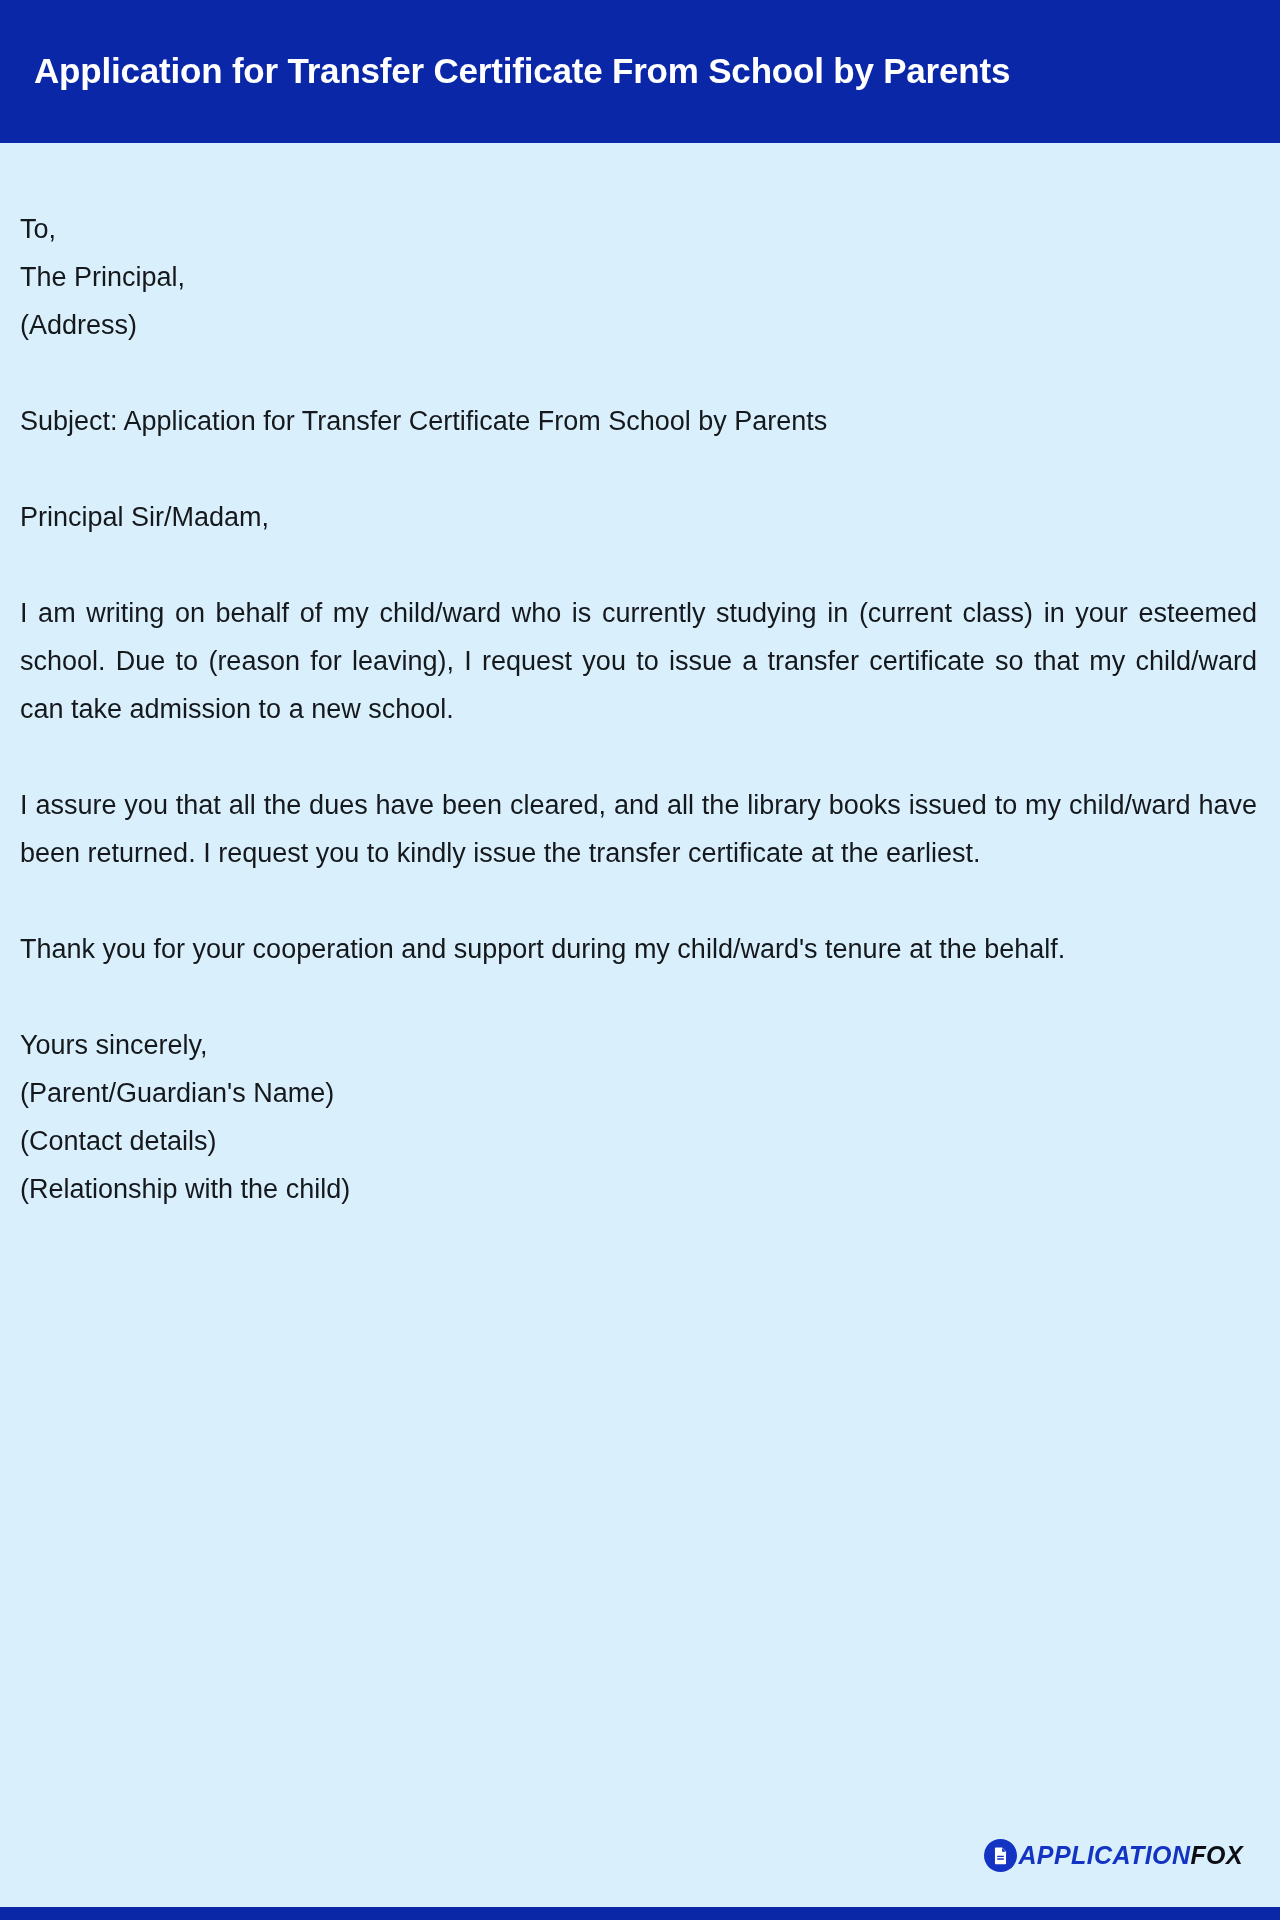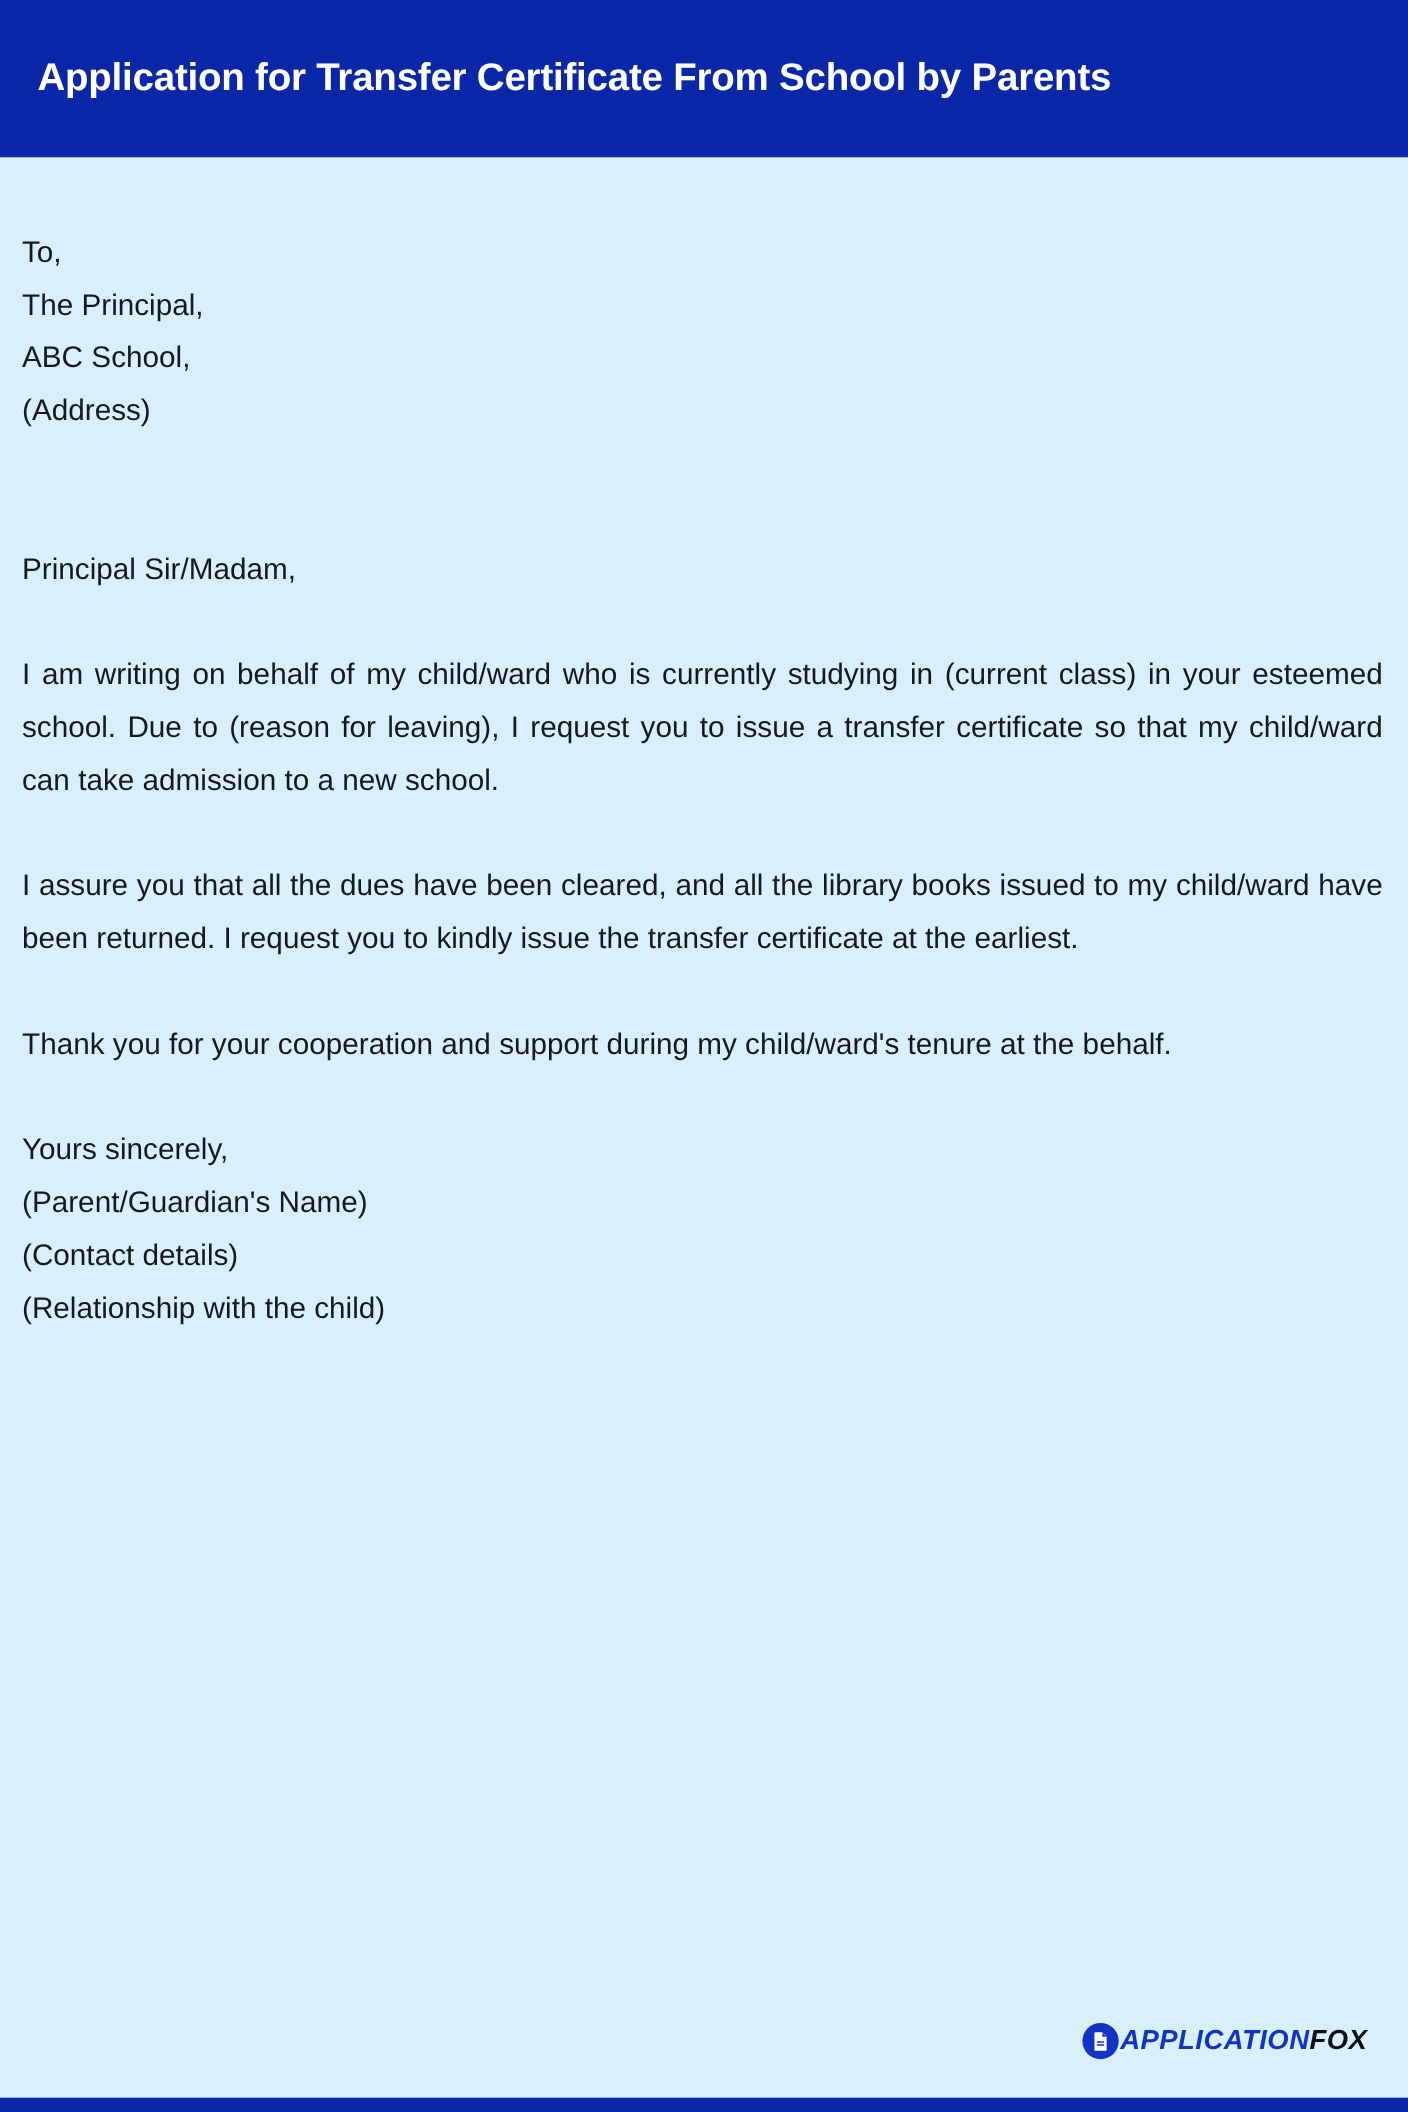--- a/index.html
+++ b/index.html
@@ -133,26 +133,28 @@
   <div class="header-bar">
     <div class="header-title">Application for Transfer Certificate From School by Parents</div>
   </div>
 
   <div class="doc-body">
     <div class="letter">
 
       <div class="block">
         <span class="addr-line">To,</span>
         <span class="addr-line">The Principal,</span>
-        <span class="addr-line">ABC School,</span>
         <span class="addr-line">(Address)</span>
       </div>
 
       <span class="spacer"></span>
 
+      <div class="block">
+        <span class="plain-line">Subject: Application for Transfer Certificate From School by Parents</span>
+      </div>
 
       <span class="spacer"></span>
 
       <div class="block">
         <span class="plain-line">Principal Sir/Madam,</span>
       </div>
 
       <span class="spacer"></span>
 
       <p class="para">I am writing on behalf of my child/ward who is currently studying in (current class) in your esteemed school. Due to (reason for leaving), I request you to issue a transfer certificate so that my child/ward can take admission to a new school.</p>

